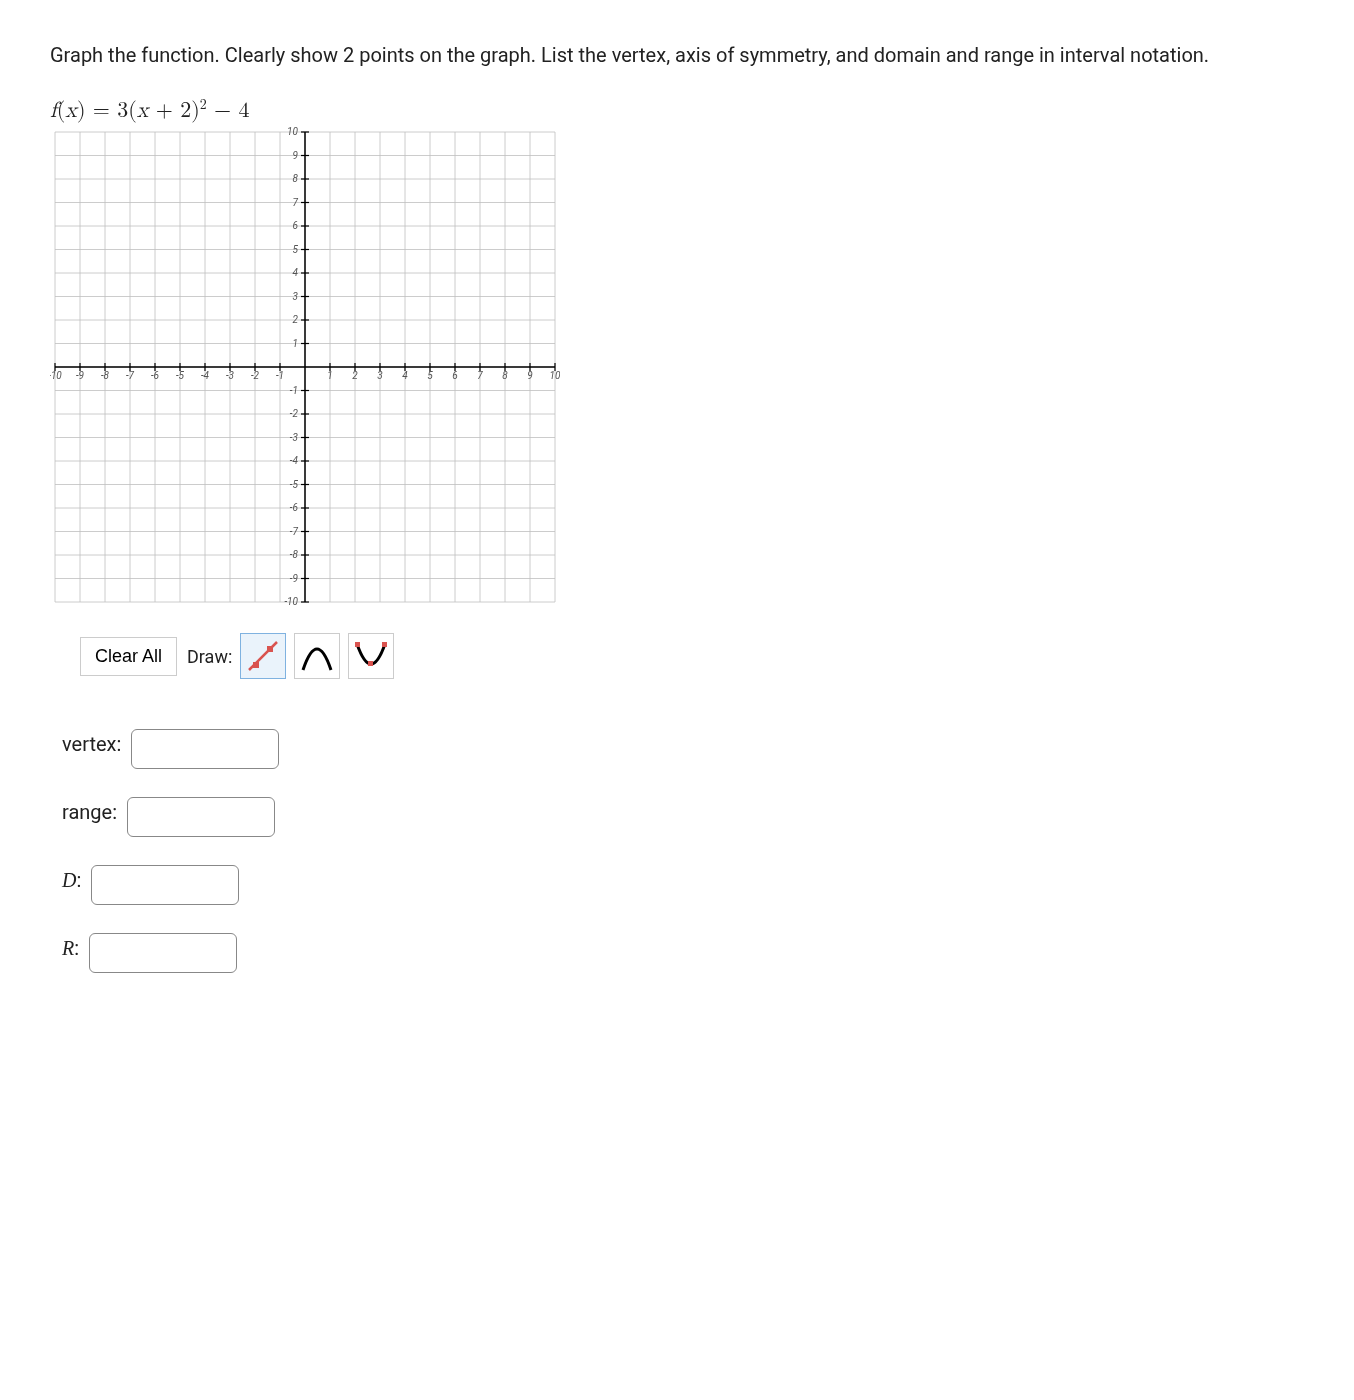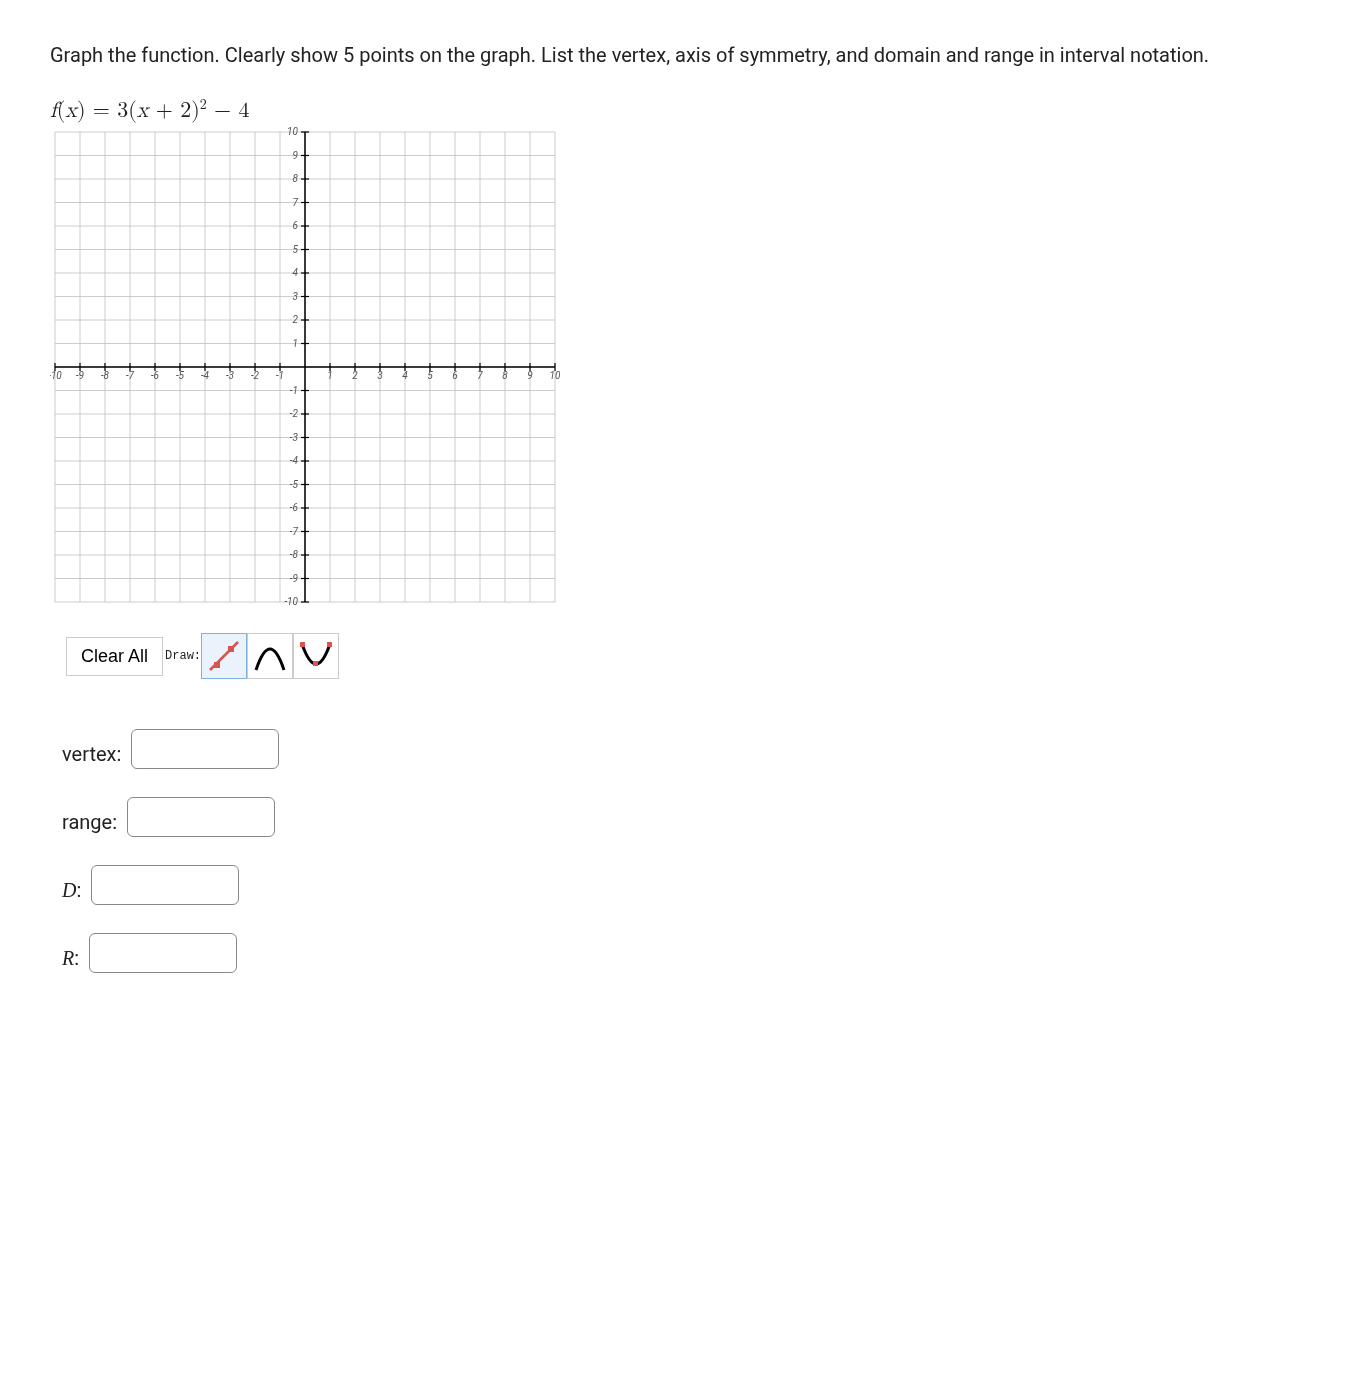--- a/index.html
+++ b/index.html
@@ -25,55 +25,55 @@
     display: inline-block;
     margin-bottom: 10px;
     margin-left: 0;
   }
   svg.graph {
     display: block;
   }
   .toolbar {
     display: flex;
     align-items: center;
+    gap: 8px;
     margin-top: 8px;
     margin-bottom: 50px;
-    margin-left: 16px;
+    margin-left: 30px;
   }
   .toolbar .clear-all {
     background: #fff;
     border: 1px solid #ccc;
     padding: 8px 14px;
     font-size: 18px;
     cursor: pointer;
   }
   .toolbar .draw-label {
-    font-size: 12px;
+    font-size: 18px;
     margin-left: 2px;
-    font-family: Liberation Mono, monospace;
   }
   .tool-btn {
     width: 46px;
     height: 46px;
     border: 1px solid #ccc;
     background: #fff;
     display: flex;
     align-items: center;
     justify-content: center;
     cursor: pointer;
     padding: 0;
   }
   .tool-btn.selected {
     background: #eaf3fb;
     border-color: #7fb2e0;
   }
   .tool-btn svg { display: block; }
   .answer-row {
     display: flex;
-    align-items: flex-end;
+    align-items: flex-start;
     gap: 10px;
     margin-bottom: 28px;
     margin-left: 12px;
   }
   .answer-row label {
     font-size: 20px;
   }
   .answer-row .it { font-style: italic; font-family: "Cambria Math","Times New Roman",serif;}
   .answer-row input {
     border: 1px solid #888;
@@ -83,21 +83,21 @@
     font-size: 18px;
     padding: 0 8px;
     background: #fff;
   }
 </style>
 </head>
 <body>
 
 
 
-<div class="instruction">Graph the function. Clearly show 5 points on the graph. List the vertex, axis of symmetry, and domain and range in interval notation.</div>
+<div class="instruction">Graph the function. Clearly show 2 points on the graph. List the vertex, axis of symmetry, and domain and range in interval notation.</div>
 
 <div class="formula">
   <span class="fx">f</span><span class="paren">(</span><span class="fx">x</span><span class="paren">)</span><span> = </span><span>3(</span><span class="fx">x</span><span> + 2)</span><sup>2</sup><span> − 4</span>
 </div>
 
 <div class="graph-wrap">
   <svg class="graph" id="graph-svg" width="510" height="480" viewBox="0 0 510 480">
       <line x1="5" x2="5" y1="475" y2="5" stroke="#bfbfbf" stroke-width="0.8"></line>
       <line x1="30" x2="30" y1="475" y2="5" stroke="#bfbfbf" stroke-width="0.8"></line>
       <line x1="55" x2="55" y1="475" y2="5" stroke="#bfbfbf" stroke-width="0.8"></line>

